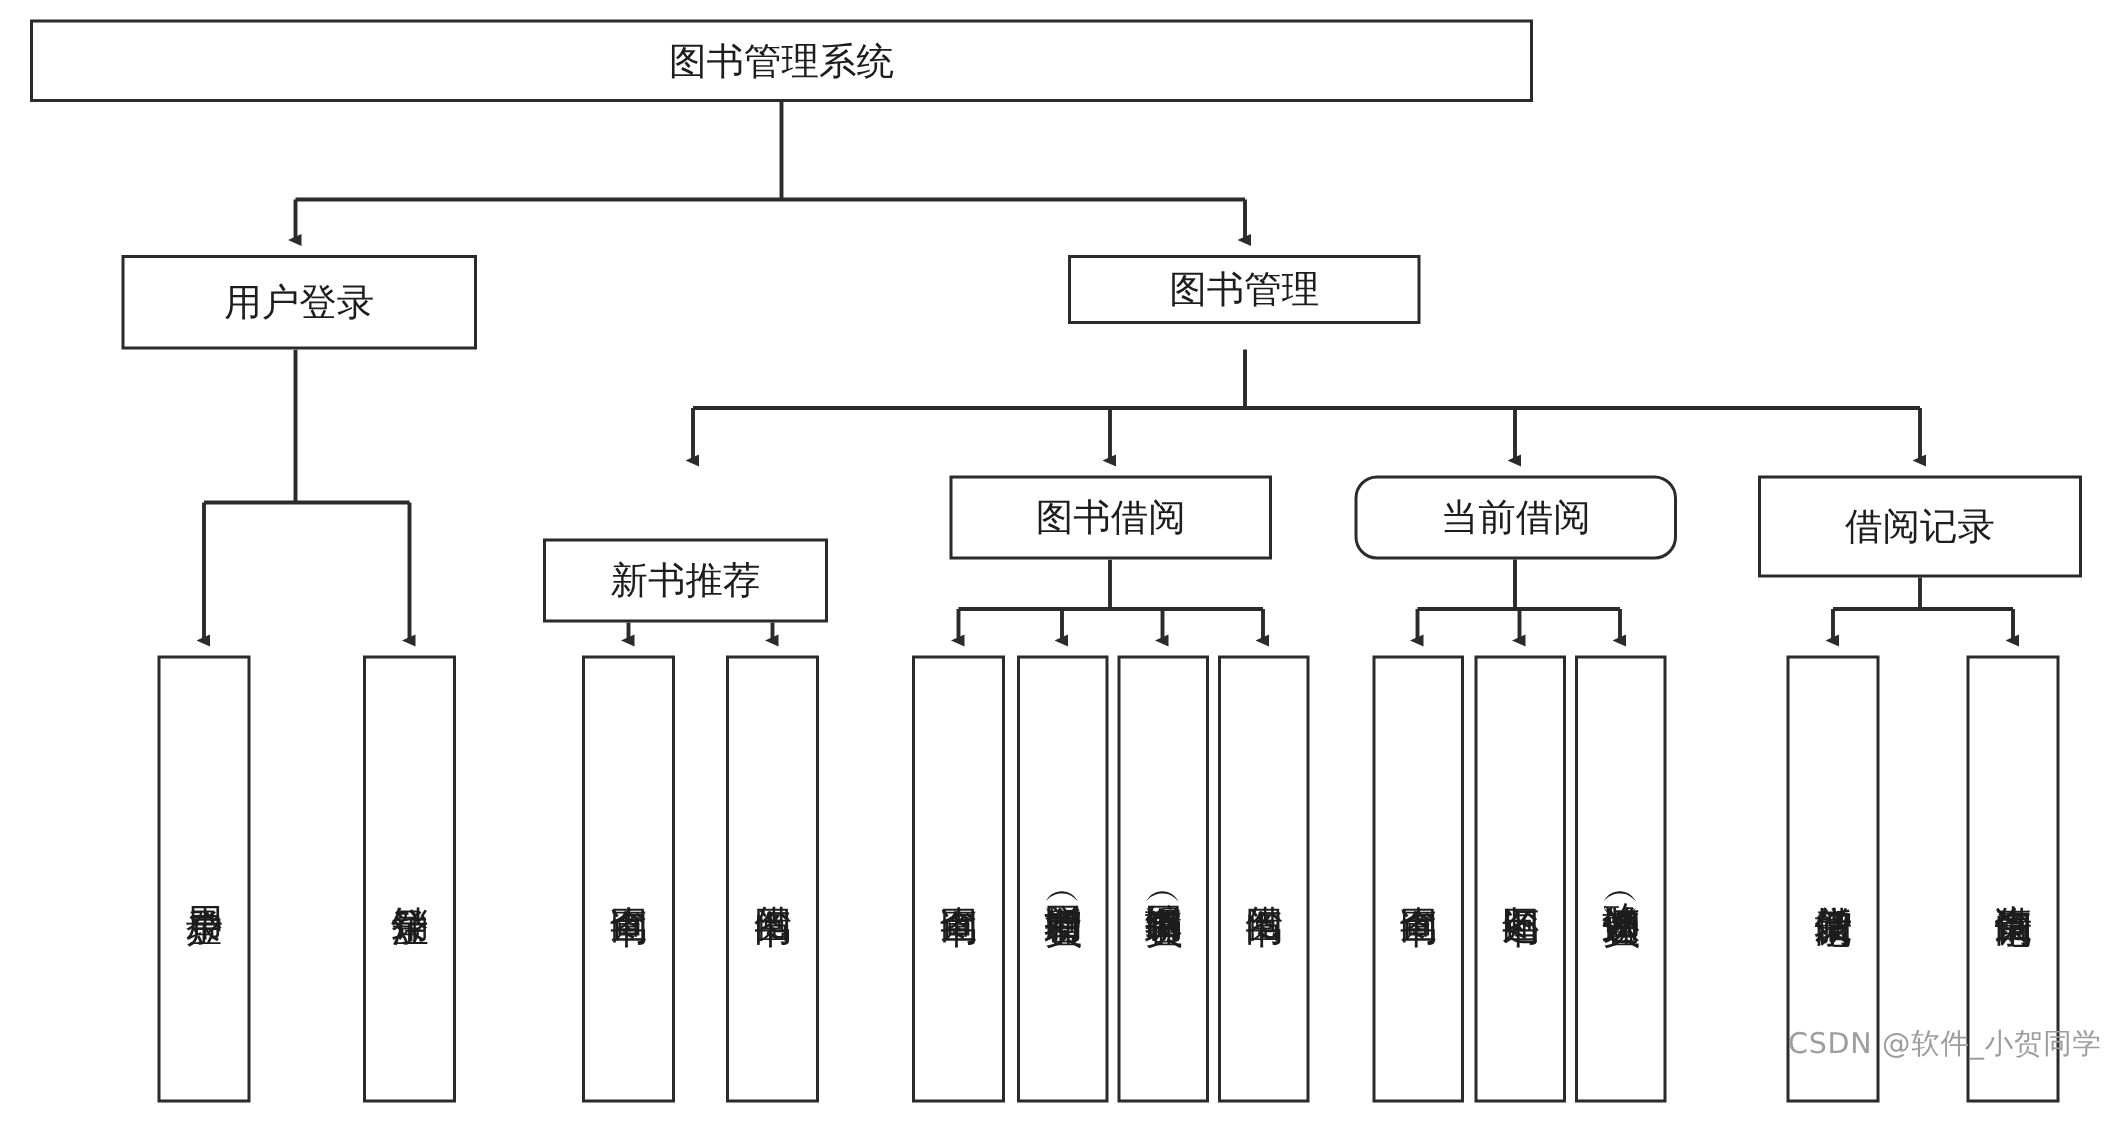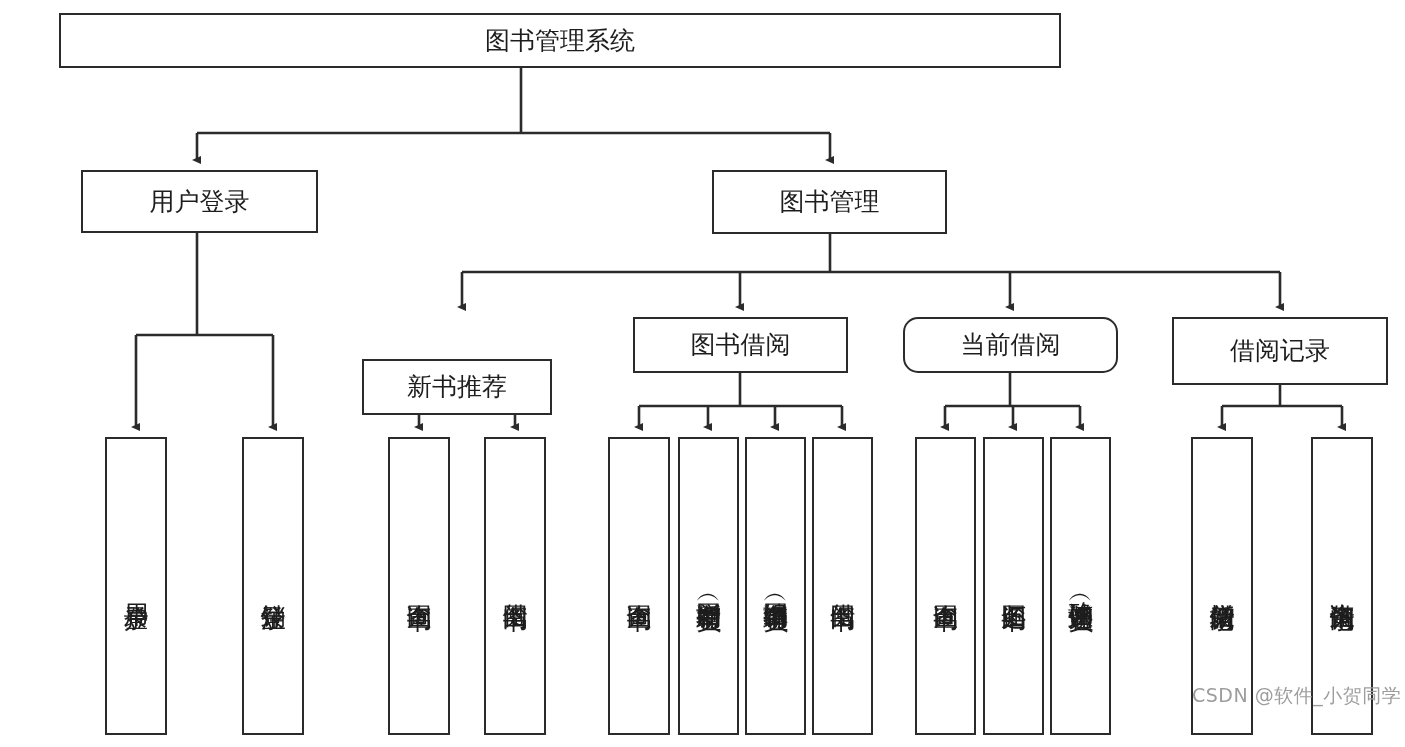--- a/index.html
+++ b/index.html
@@ -117,29 +117,29 @@
       <path d="M1013,406 L1013,427" marker-end="url(#arrow)"></path>
       <path d="M1080,406 L1080,427" marker-end="url(#arrow)"></path>
 
       <path d="M1280,373 L1280,406"></path>
       <path d="M1222,406 L1342,406"></path>
       <path d="M1222,406 L1222,427" marker-end="url(#arrow)"></path>
       <path d="M1342,406 L1342,427" marker-end="url(#arrow)"></path>
     </g>
   </svg>
 
-  <div class="node root horizontal" style="left: 20px; top: 13px; width: 1002px; height: 55px; border-color: rgb(43, 43, 43); background: rgb(255, 255, 255); margin-left: 39px;">
+  <div class="node root horizontal" style="left: 20px; top: 13px; width: 1002px; height: 55px; border-color: rgb(43, 43, 43); background: rgb(255, 255, 255);">
     <span class="node-label" style="color: rgb(29, 29, 29);">图书管理系统</span>
   </div>
 
   <div class="node horizontal" style="left: 81px; top: 170px; width: 237px; height: 63px; border-color: rgb(43, 43, 43); background: rgb(255, 255, 255);">
     <span class="node-label" style="color: rgb(29, 29, 29);">用户登录</span>
   </div>
 
-  <div class="node horizontal" style="left: 712px; top: 170px; width: 235px; height: 64px; border-color: rgb(43, 43, 43); background: rgb(255, 255, 255);">
+  <div class="node horizontal" style="left: 712px; top: 170px; width: 235px; height: 46px; border-color: rgb(43, 43, 43); background: rgb(255, 255, 255);">
     <span class="node-label" style="color: rgb(29, 29, 29);">图书管理</span>
   </div>
 
   <div class="node horizontal" style="left: 362px; top: 317px; width: 190px; height: 56px; border-color: rgb(43, 43, 43); background: rgb(255, 255, 255); margin-top: 42px;">
     <span class="node-label" style="color: rgb(29, 29, 29);">新书推荐</span>
   </div>
 
   <div class="node horizontal" style="left: 633px; top: 317px; width: 215px; height: 56px; border-color: rgb(43, 43, 43); background: rgb(255, 255, 255);">
     <span class="node-label" style="color: rgb(29, 29, 29);">图书借阅</span>
   </div>

